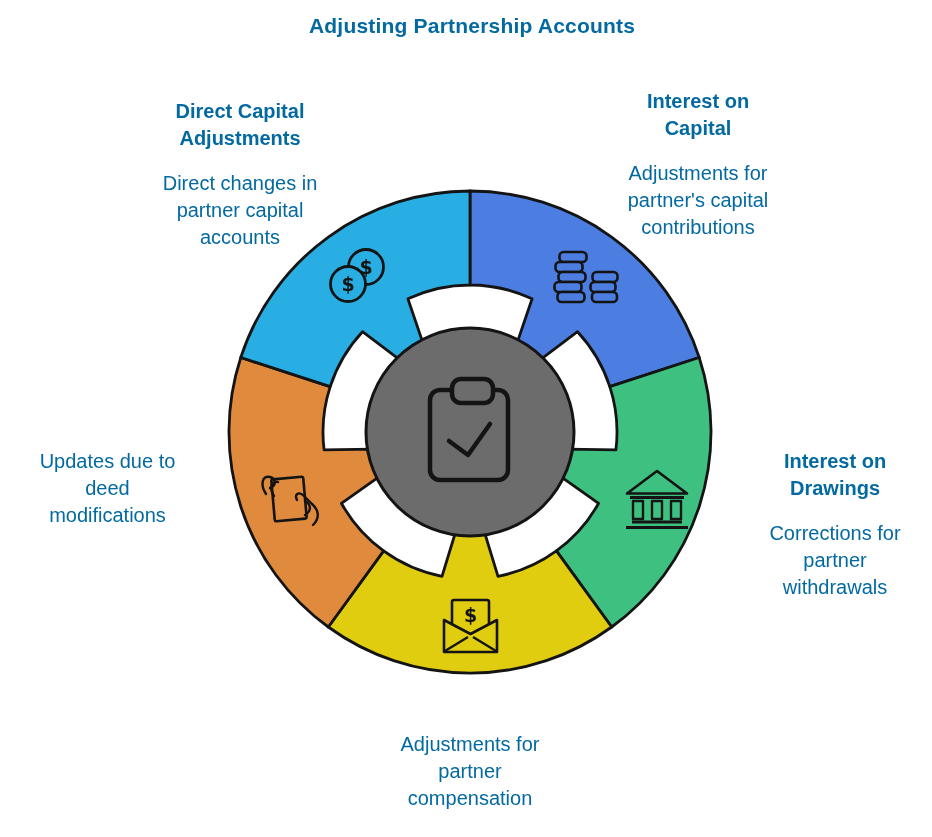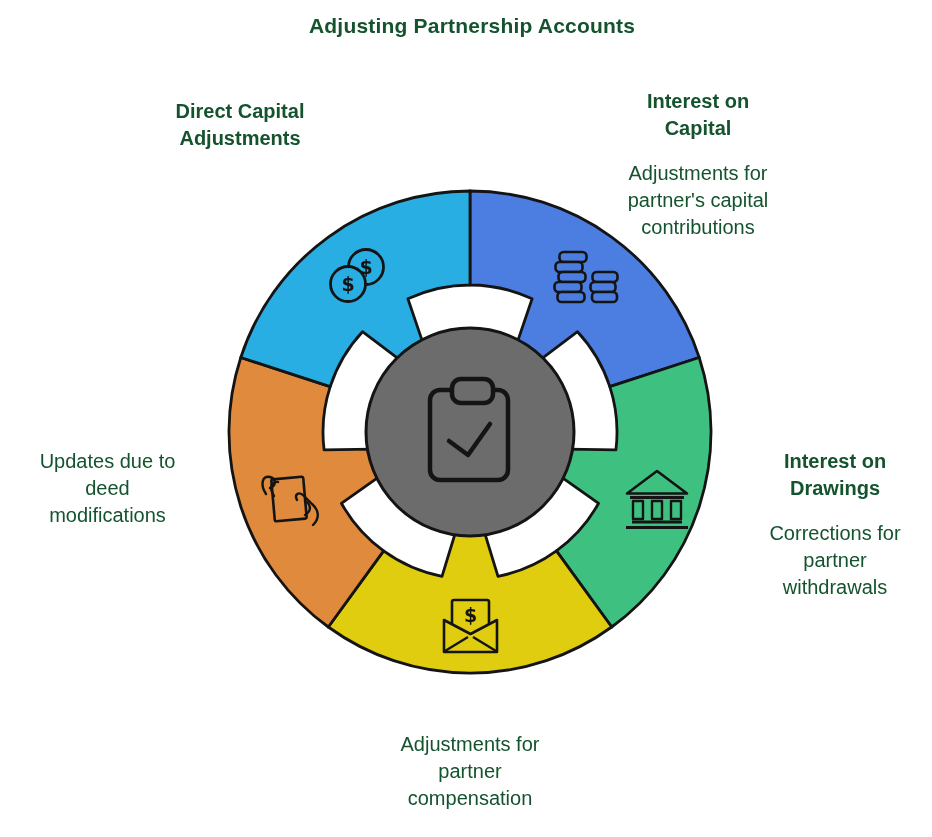--- a/index.html
+++ b/index.html
@@ -1,18 +1,18 @@
 <!DOCTYPE html>
 <html><head>
 <meta charset="utf-8">
 <style>
   html,body { margin:0; padding:0; background:#ffffff; }
   .canvas {
     position:relative; width:932px; height:837px; background:#ffffff;
-    font-family:"Liberation Sans", sans-serif; color:#14532d; overflow:hidden;
+    font-family:"Liberation Sans", sans-serif; color:#0369a1; overflow:hidden;
   }
   .page-title {
     position:absolute; top:14px; left:6px; width:932px; text-align:center;
     font-size:21px; font-weight:bold; letter-spacing:0.2px;
   }
   .wheel-svg { position:absolute; left:0; top:0; }
   .label-block { position:absolute; text-align:center; white-space:pre-line; }
   .label-title { font-size:20px; line-height:27px; font-weight:bold; }
   .label-desc  { font-size:20px; line-height:27px; font-weight:normal; }
   .label-desc.gap { margin-top:12px; }
@@ -103,20 +103,23 @@
         <rect x="-40" y="-43" width="78" height="90" rx="10"></rect>
         <rect x="-18" y="-54" width="41" height="24" rx="9" fill="#6C6C6C"></rect>
         <path d="M -21 8 L -2 22 L 20 -9"></path>
       </g>
     </g>
   </svg>
 
   <div class="label-block" style="left:106px; top:80px; width:268px;">
     <div class="label-title">Direct Capital
 Adjustments</div>
+    <div class="label-desc">Direct changes in
+partner capital
+accounts</div>
   </div>
 
   <div class="label-block" style="left:564px; top:70px; width:268px;">
     <div class="label-title">Interest on
 Capital</div>
     <div class="label-desc">Adjustments for
 partner's capital
 contributions</div>
   </div>
 

